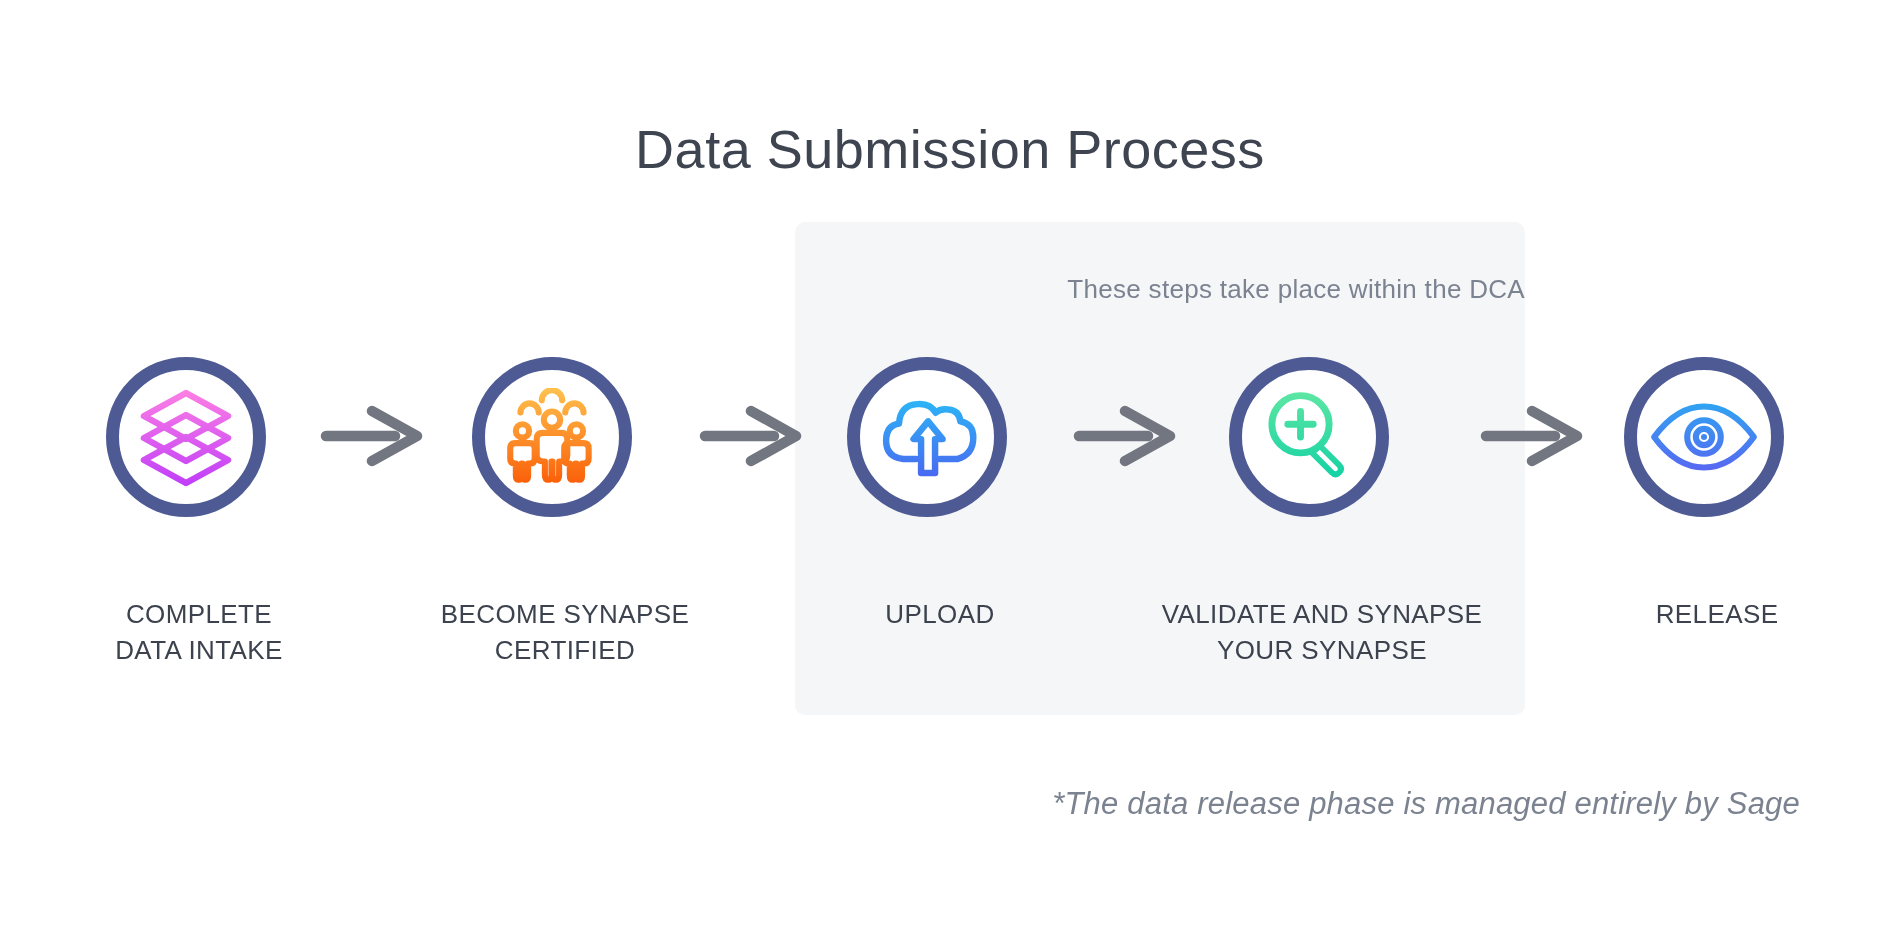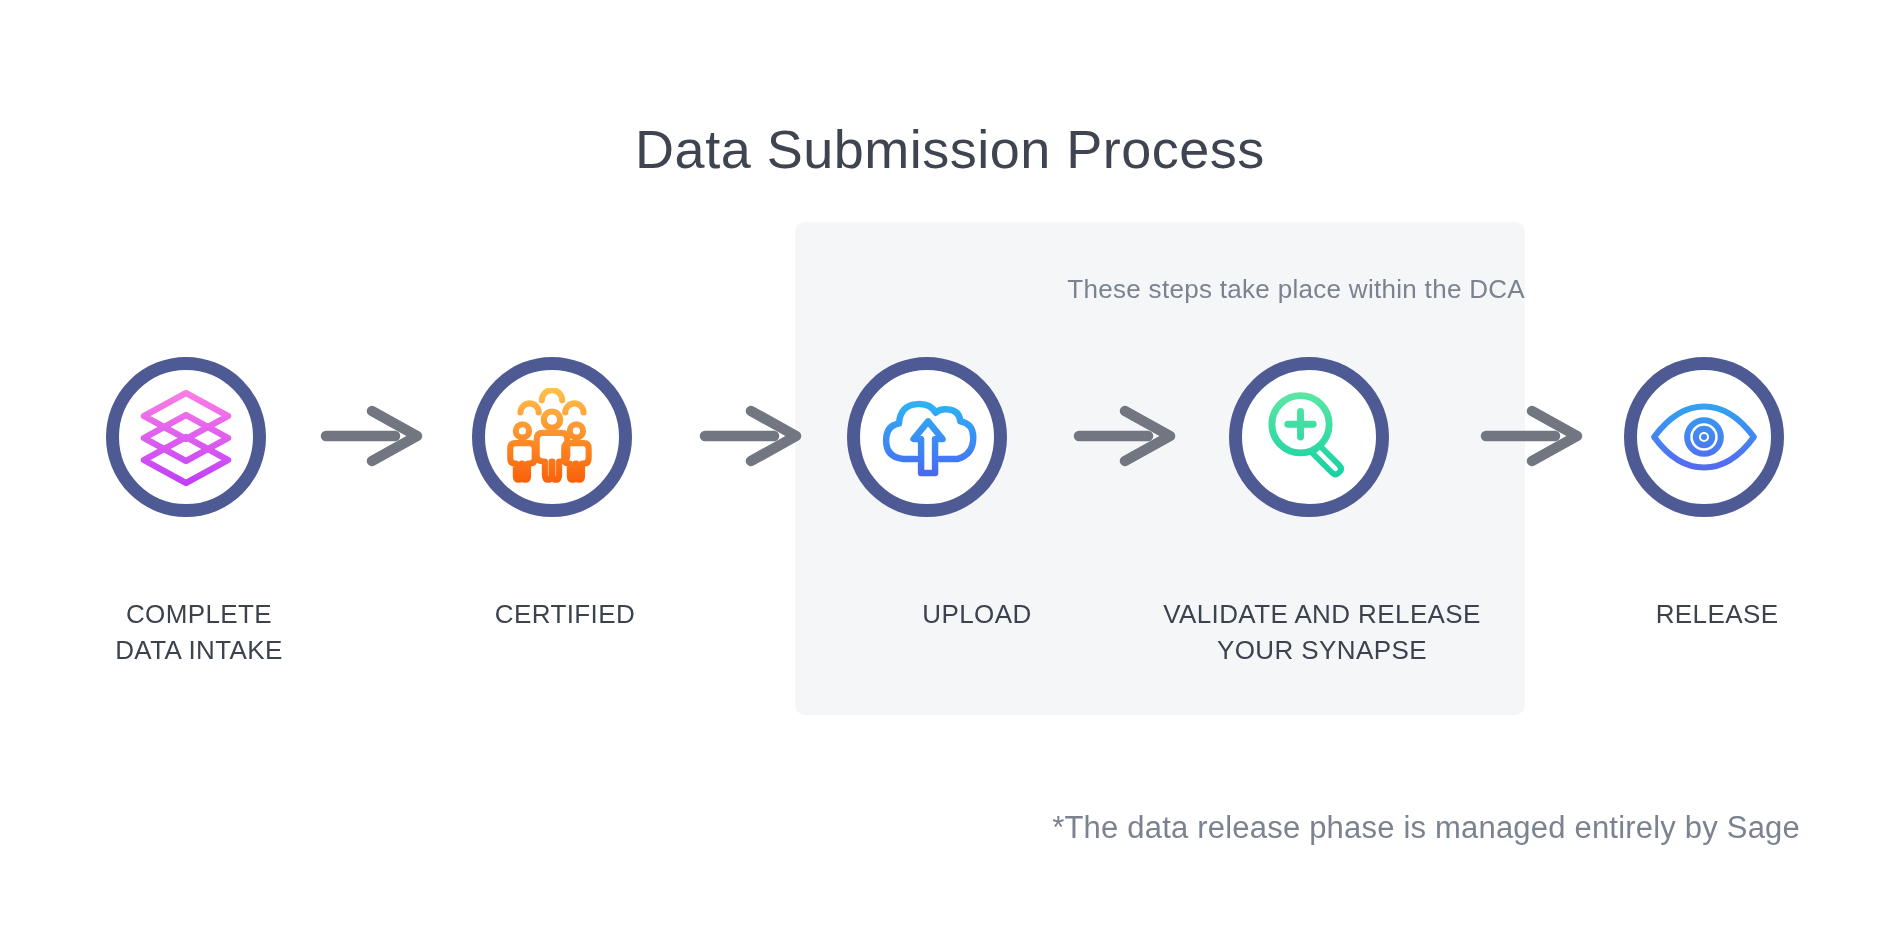--- a/index.html
+++ b/index.html
@@ -16,22 +16,22 @@
            background:var(--box_bg);border-radius:10px;}
   .dca-note{position:absolute;left:795px;top:274px;width:730px;text-align:right;
             font-size:26px;color:var(--note_text);letter-spacing:.3px;}
   .circle{position:absolute;top:357px;width:160px;height:160px;background:#fff;
           border:13px solid var(--circle_ring);border-radius:50%;
           display:flex;align-items:center;justify-content:center;}
   .step-label{position:absolute;top:596px;width:330px;text-align:center;
               font-size:26px;font-weight:400;line-height:36px;color:var(--label_text);
               letter-spacing:.4px;}
   .arrow{position:absolute;top:403px;width:108px;height:66px;}
-  .footnote{position:absolute;right:100px;top:786px;font-size:31px;
-            color:var(--note_text);letter-spacing:.2px;margin-top:24px;}
+  .footnote{position:absolute;right:100px;top:786px;font-size:31px;font-style:italic;
+            color:var(--note_text);letter-spacing:.2px;}
   svg{display:block;}
 </style>
 </head>
 <body>
 
 <div class="stage">
 
   <div class="title">Data Submission Process</div>
 
   <div class="dca-box"></div>
@@ -146,27 +146,28 @@
       <path d="M7,33 H76"></path>
         <path d="M53,8 L98,33 L53,58"></path>
     </g>
   </svg>
 
   <div class="step-label" style="left:34px;">
     <div>COMPLETE</div>
     <div>DATA INTAKE</div>
   </div>
   <div class="step-label" style="left:400px;">
+    <div>BECOME SYNAPSE</div>
     <div>CERTIFIED</div>
   </div>
-  <div class="step-label" style="left:812px;">
+  <div class="step-label" style="left:775px;">
     <div>UPLOAD</div>
   </div>
   <div class="step-label" style="left:1157px;">
-    <div>VALIDATE AND RELEASE</div>
+    <div>VALIDATE AND SYNAPSE</div>
     <div>YOUR SYNAPSE</div>
   </div>
   <div class="step-label" style="left:1552px;">
     <div>RELEASE</div>
   </div>
 
   <div class="footnote">*The data release phase is managed entirely by Sage</div>
 
 </div>
 

